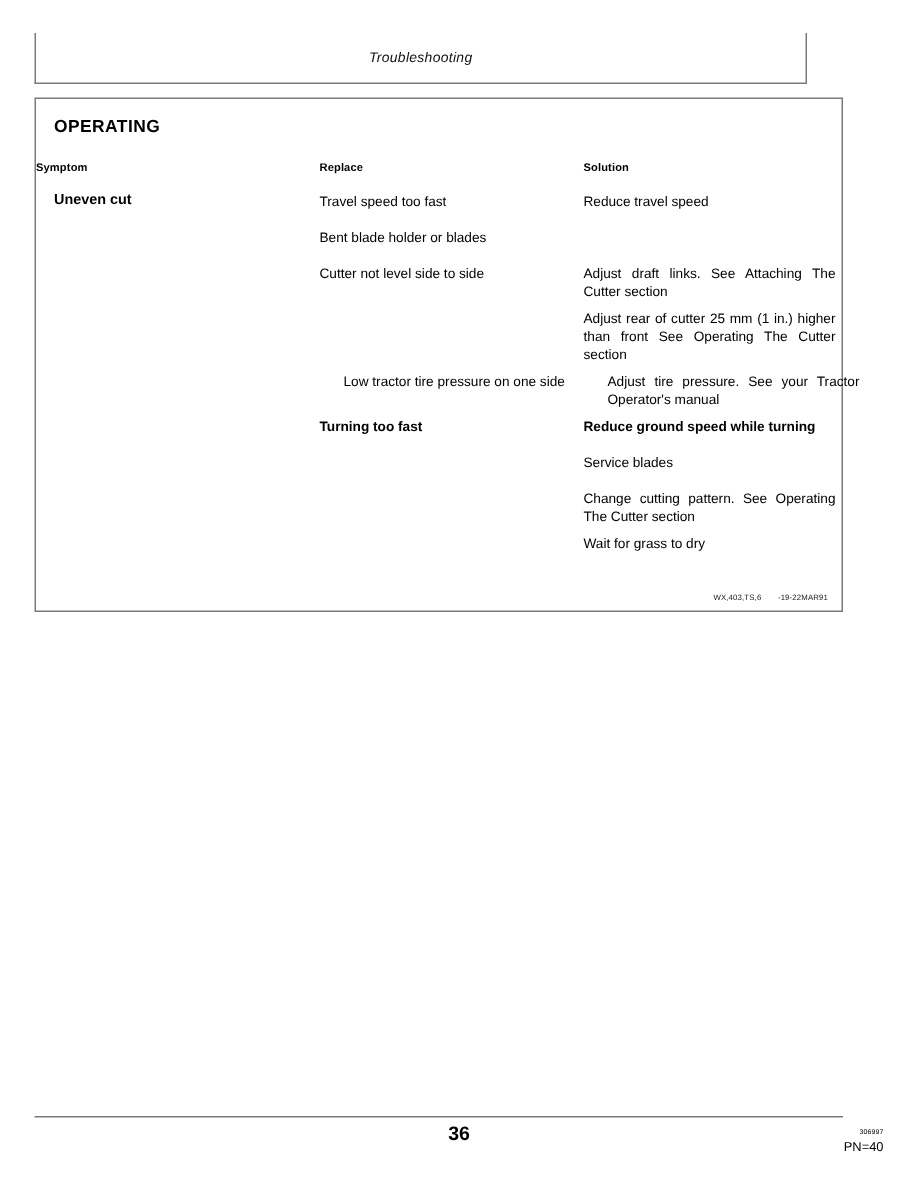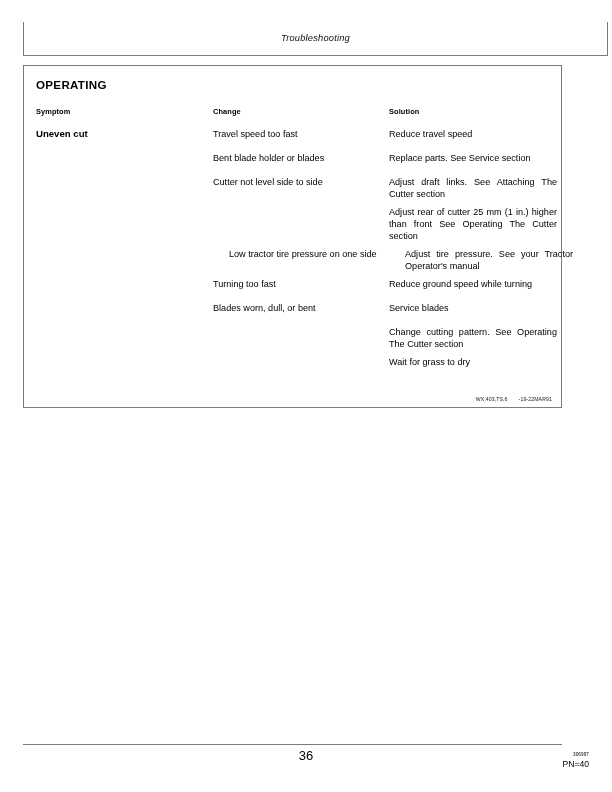--- a/index.html
+++ b/index.html
@@ -15,21 +15,21 @@
     font-family: "Liberation Sans", sans-serif;
     color: #000000;
     overflow: hidden;
   }
 
   
   .header-box {
     position: absolute;
     left: 23px;
     top: 22px;
-    width: 585px;
+    width: 515px;
     height: 34px;
     border-left: 1px solid #7a7a7a;
     border-right: 1px solid #7a7a7a;
     border-bottom: 1px solid #7a7a7a;
     box-sizing: border-box;
   }
   .header-title {
     position: absolute;
     left: 0;
     right: 0;
@@ -68,21 +68,21 @@
     top: 41px;
     width: 100%;
     height: 14px;
   }
   .col-head {
     position: absolute;
     font-size: 7.4px;
     font-weight: bold;
     letter-spacing: 0.1px;
   }
-  .c1 { left: 12px; text-align: center; }
+  .c1 { left: 0; text-align: center; }
   .c2 { left: 189px; }
   .c3 { left: 365px; }
 
   
   .rows {
     position: absolute;
     left: 0;
     top: 62px;
     width: 100%;
   }
@@ -134,21 +134,21 @@
     height: 0;
     border-top: 1px solid #7a7a7a;
   }
   .page-number {
     position: absolute;
     left: 0;
     right: 0;
     top: 748px;
     text-align: center;
     font-size: 13px;
-    font-weight: normal;
+    font-weight: bold;
   }
   .footer-code {
     position: absolute;
     right: 23px;
     top: 750px;
     text-align: right;
     line-height: 9px;
     margin-left: 37px;
   }
   .footer-code .fc-top {
@@ -170,57 +170,55 @@
   <div class="header-box">
     <div class="header-title">Troubleshooting</div>
   </div>
 
   <div class="table-box">
 
     <div class="section-title">OPERATING</div>
 
     <div class="col-headers">
       <span class="col-head c1">Symptom</span>
-      <span class="col-head c2">Change</span>
+      <span class="col-head c2">Replace</span>
       <span class="col-head c3">Solution</span>
     </div>
 
     <div class="rows" id="rows-container">
         <div class="row" style="position: absolute; left: 0px; top: 0px; width: 100%; height: 24px;">
           <div class="cell cell-symptom">Uneven cut</div>
           <div class="cell cell-problem">Travel speed too fast</div>
           <div class="cell cell-solution">Reduce travel speed</div>
         </div>
         <div class="row" style="position: absolute; left: 0px; top: 24px; width: 100%; height: 24px;">
           <div class="cell cell-symptom"></div>
           <div class="cell cell-problem">Bent blade holder or blades</div>
-          <div class="cell cell-solution">Replace parts. See Service section</div>
         </div>
         <div class="row" style="position: absolute; left: 0px; top: 48px; width: 100%; height: 24px;">
           <div class="cell cell-symptom"></div>
           <div class="cell cell-problem">Cutter not level side to side</div>
           <div class="cell cell-solution">Adjust draft links. See Attaching The Cutter section</div>
         </div>
         <div class="row" style="position: absolute; left: 0px; top: 78px; width: 100%; height: 24px;">
           <div class="cell cell-symptom"></div>
           <div class="cell cell-solution">Adjust rear of cutter 25 mm (1 in.) higher than front See Operating The Cutter section</div>
         </div>
         <div class="row" style="position: absolute; left: 16px; top: 120px; width: 100%; height: 24px;">
           <div class="cell cell-symptom"></div>
           <div class="cell cell-problem">Low tractor tire pressure on one side</div>
           <div class="cell cell-solution">Adjust tire pressure. See your Tractor Operator's manual</div>
         </div>
-        <div class="row" style="position: absolute; left: 0px; top: 150px; width: 100%; height: 24px;">
+        <div class="row" style="position: absolute; left: 0px; top: 150px; width: 100%; height: 24px; font-weight: bold;">
           <div class="cell cell-symptom"></div>
           <div class="cell cell-problem">Turning too fast</div>
           <div class="cell cell-solution">Reduce ground speed while turning</div>
         </div>
         <div class="row" style="position: absolute; left: 0px; top: 174px; width: 100%; height: 24px;">
           <div class="cell cell-symptom"></div>
-          <div class="cell cell-problem">Blades worn, dull, or bent</div>
           <div class="cell cell-solution">Service blades</div>
         </div>
         <div class="row" style="position: absolute; left: 0px; top: 198px; width: 100%; height: 24px;">
           <div class="cell cell-symptom"></div>
           <div class="cell cell-solution">Change cutting pattern. See Operating The Cutter section</div>
         </div>
         <div class="row" style="position: absolute; left: 0px; top: 228px; width: 100%; height: 24px;">
           <div class="cell cell-symptom"></div>
           <div class="cell cell-solution">Wait for grass to dry</div>
         </div>

